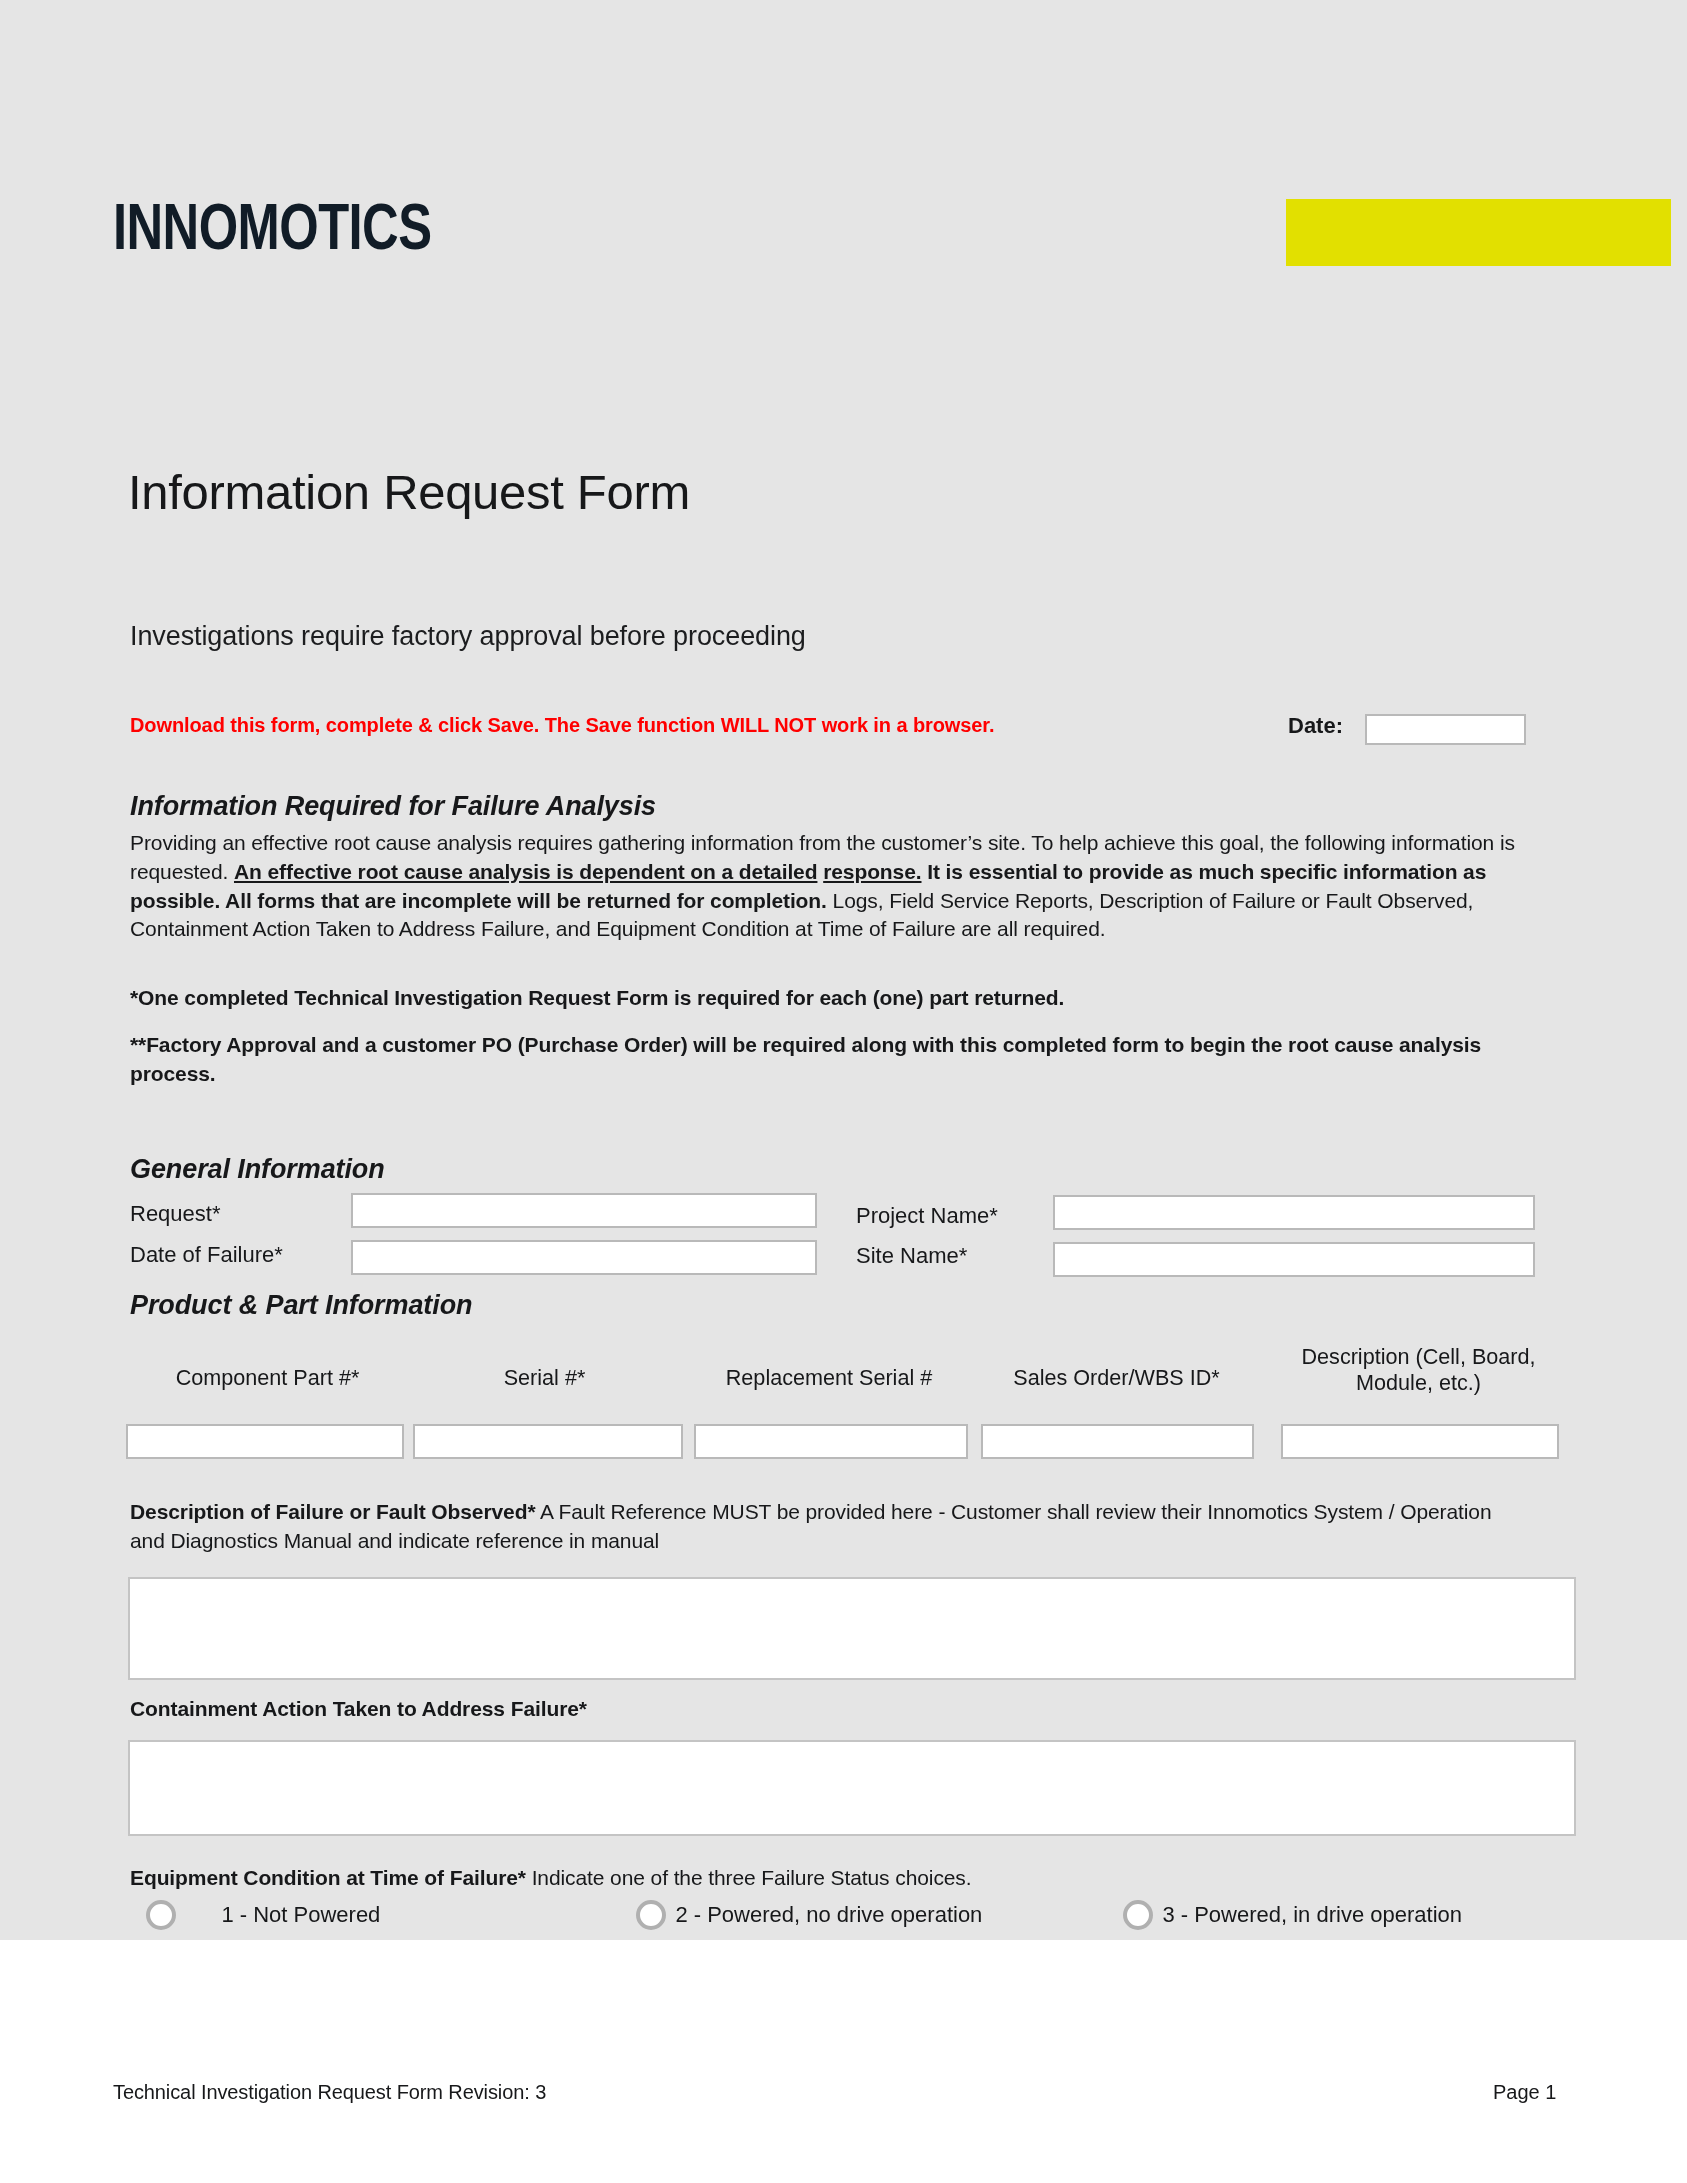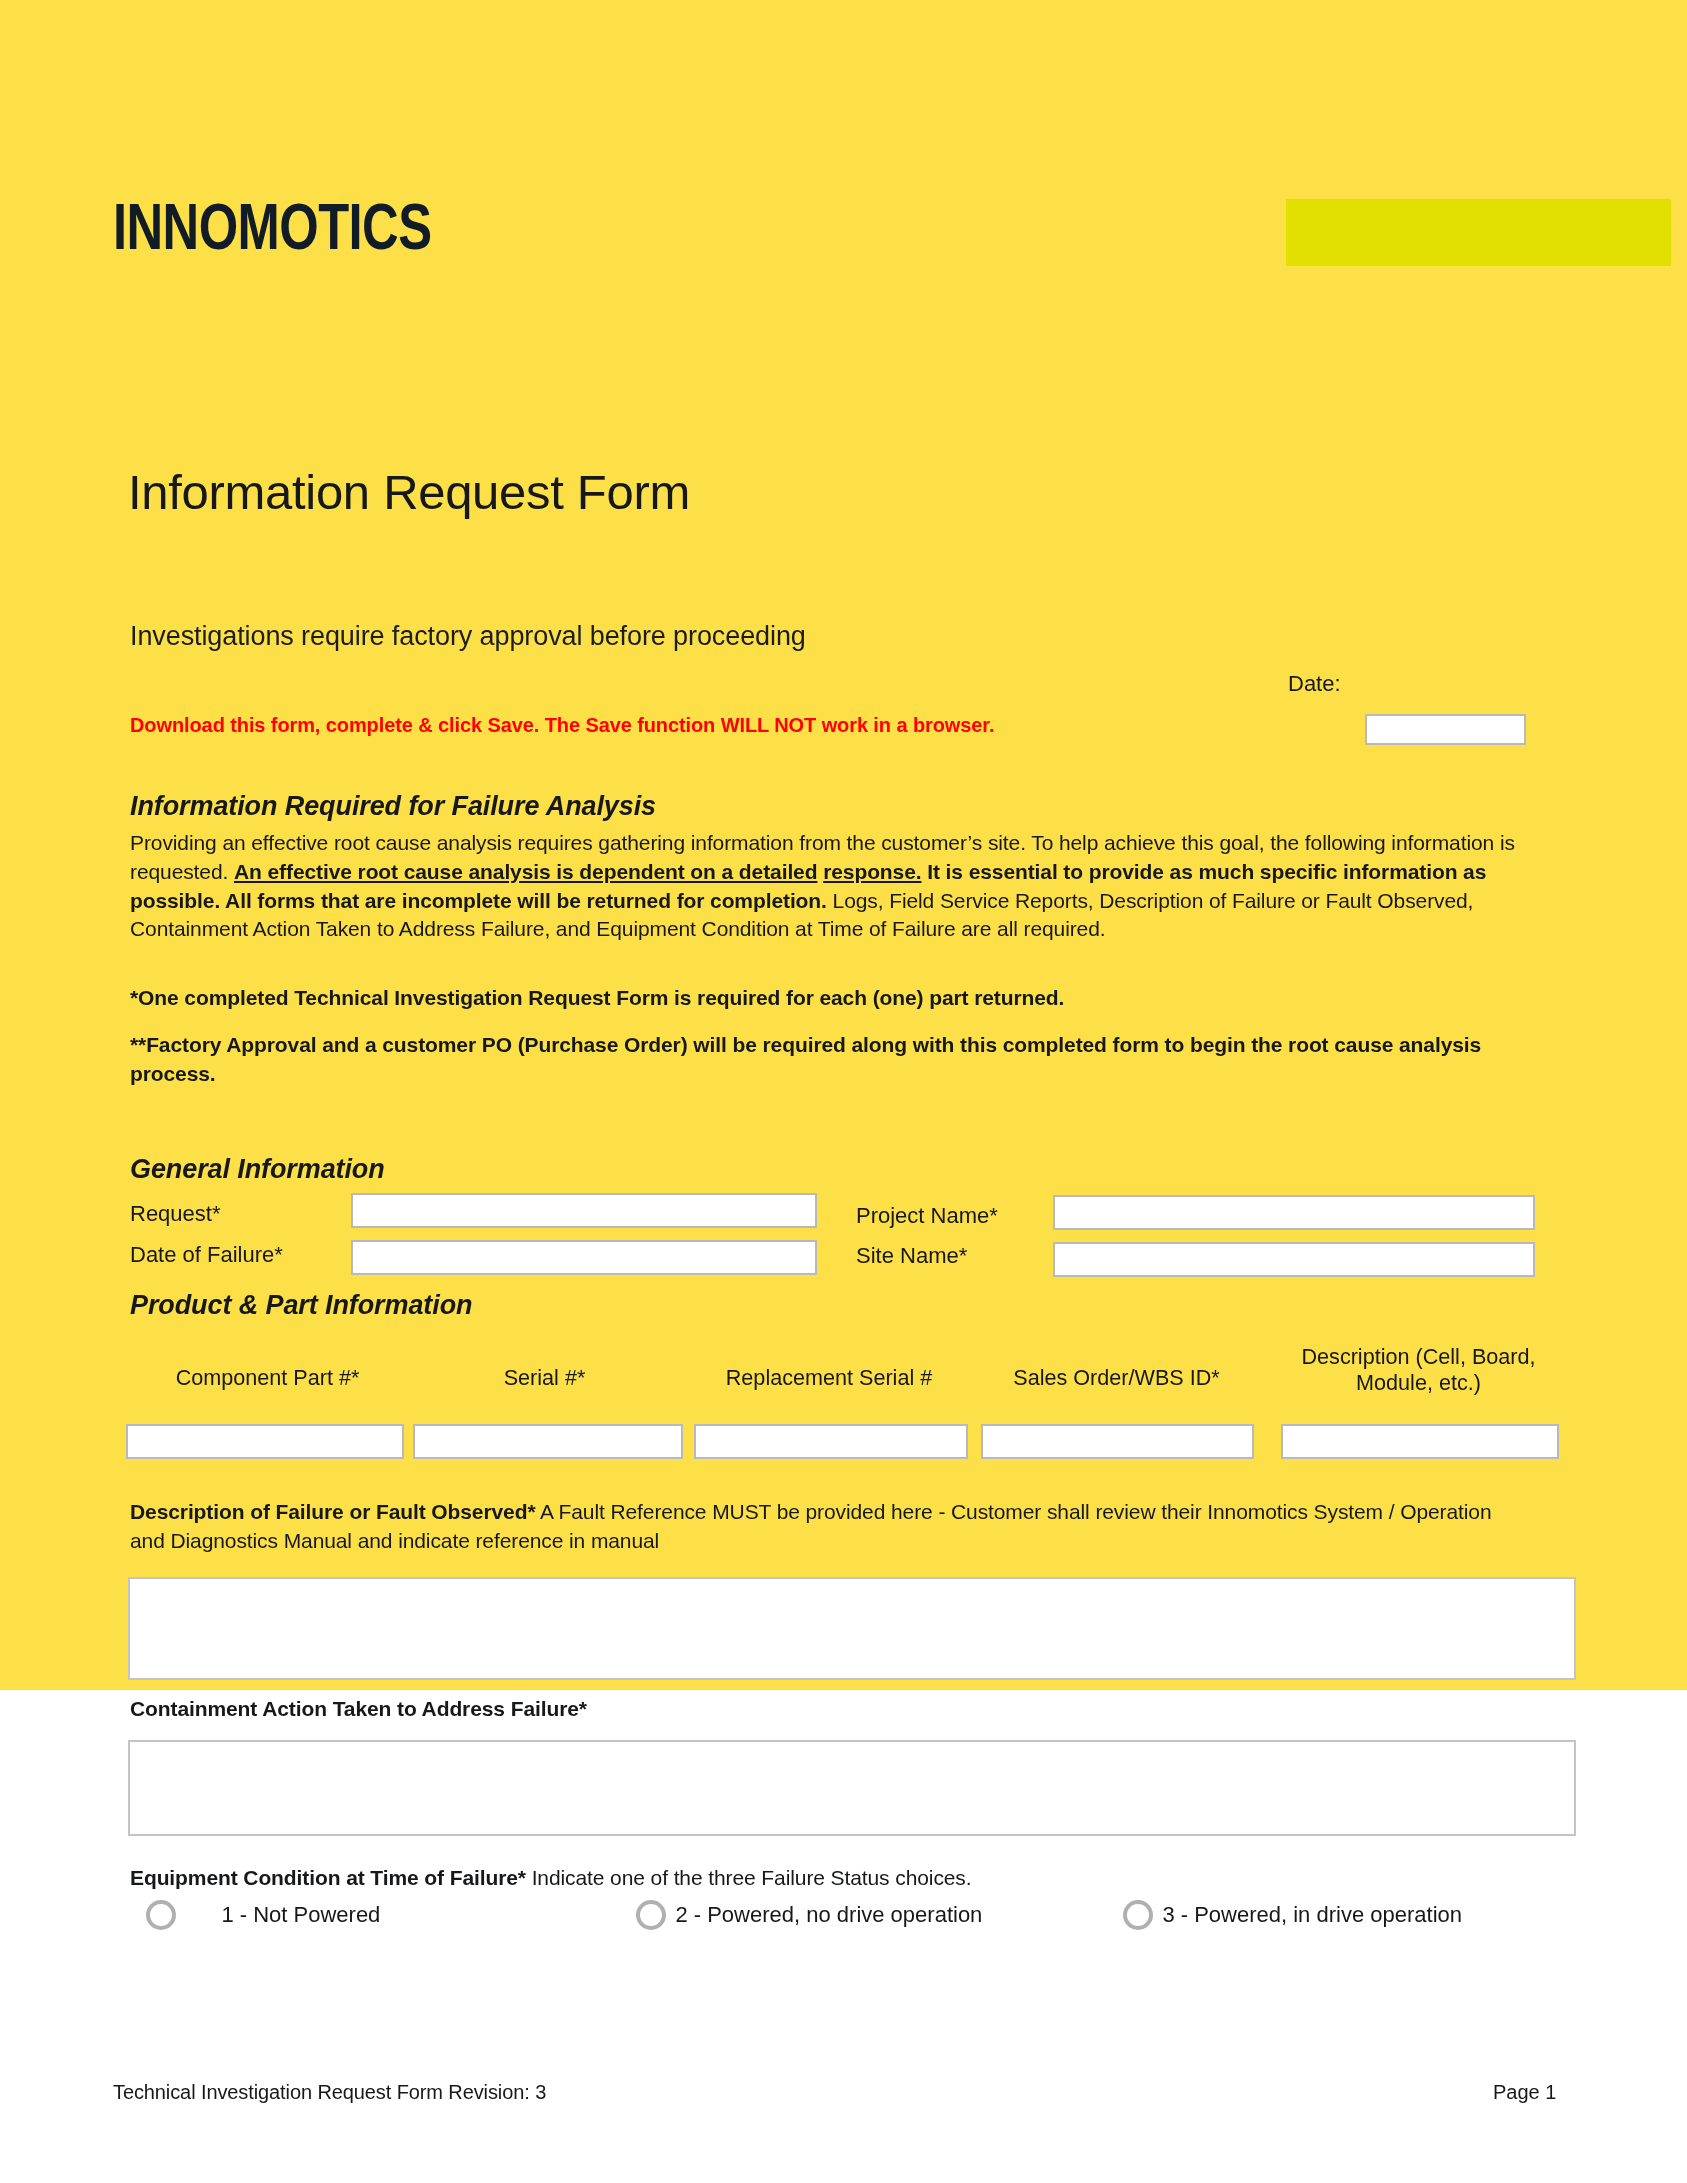--- a/index.html
+++ b/index.html
@@ -12,22 +12,22 @@
     height: 2183px;
     font-family: "Liberation Sans", sans-serif;
     color: #000000;
     position: relative;
     overflow: hidden;
   }
 
   .page {
     position: relative;
     width: 1687px;
-    height: 1690px;
-    background: #fde047;
+    height: 1940px;
+    background: #e5e5e5;
   }
 
   
   .logo {
     position: absolute;
     left: 113px;
     top: 194px;
     font-family: "Liberation Sans", sans-serif;
     font-weight: 700;
     font-size: 65px;
@@ -77,23 +77,23 @@
     top: 714px;
     font-size: 20px;
     font-weight: 700;
     color: #ff0000;
     letter-spacing: -0.1px;
     white-space: nowrap;
   }
   .date-label {
     position: absolute;
     left: 1288px;
-    top: 671px;
+    top: 713px;
     font-size: 22px;
-    font-weight: 400;
+    font-weight: 700;
     color: #17181a;
   }
   .date-box {
     position: absolute;
     left: 1365px;
     top: 714px;
     width: 161px;
     height: 31px;
     border: 2.7px solid #b9b9b9;
     background: #ffffff;

